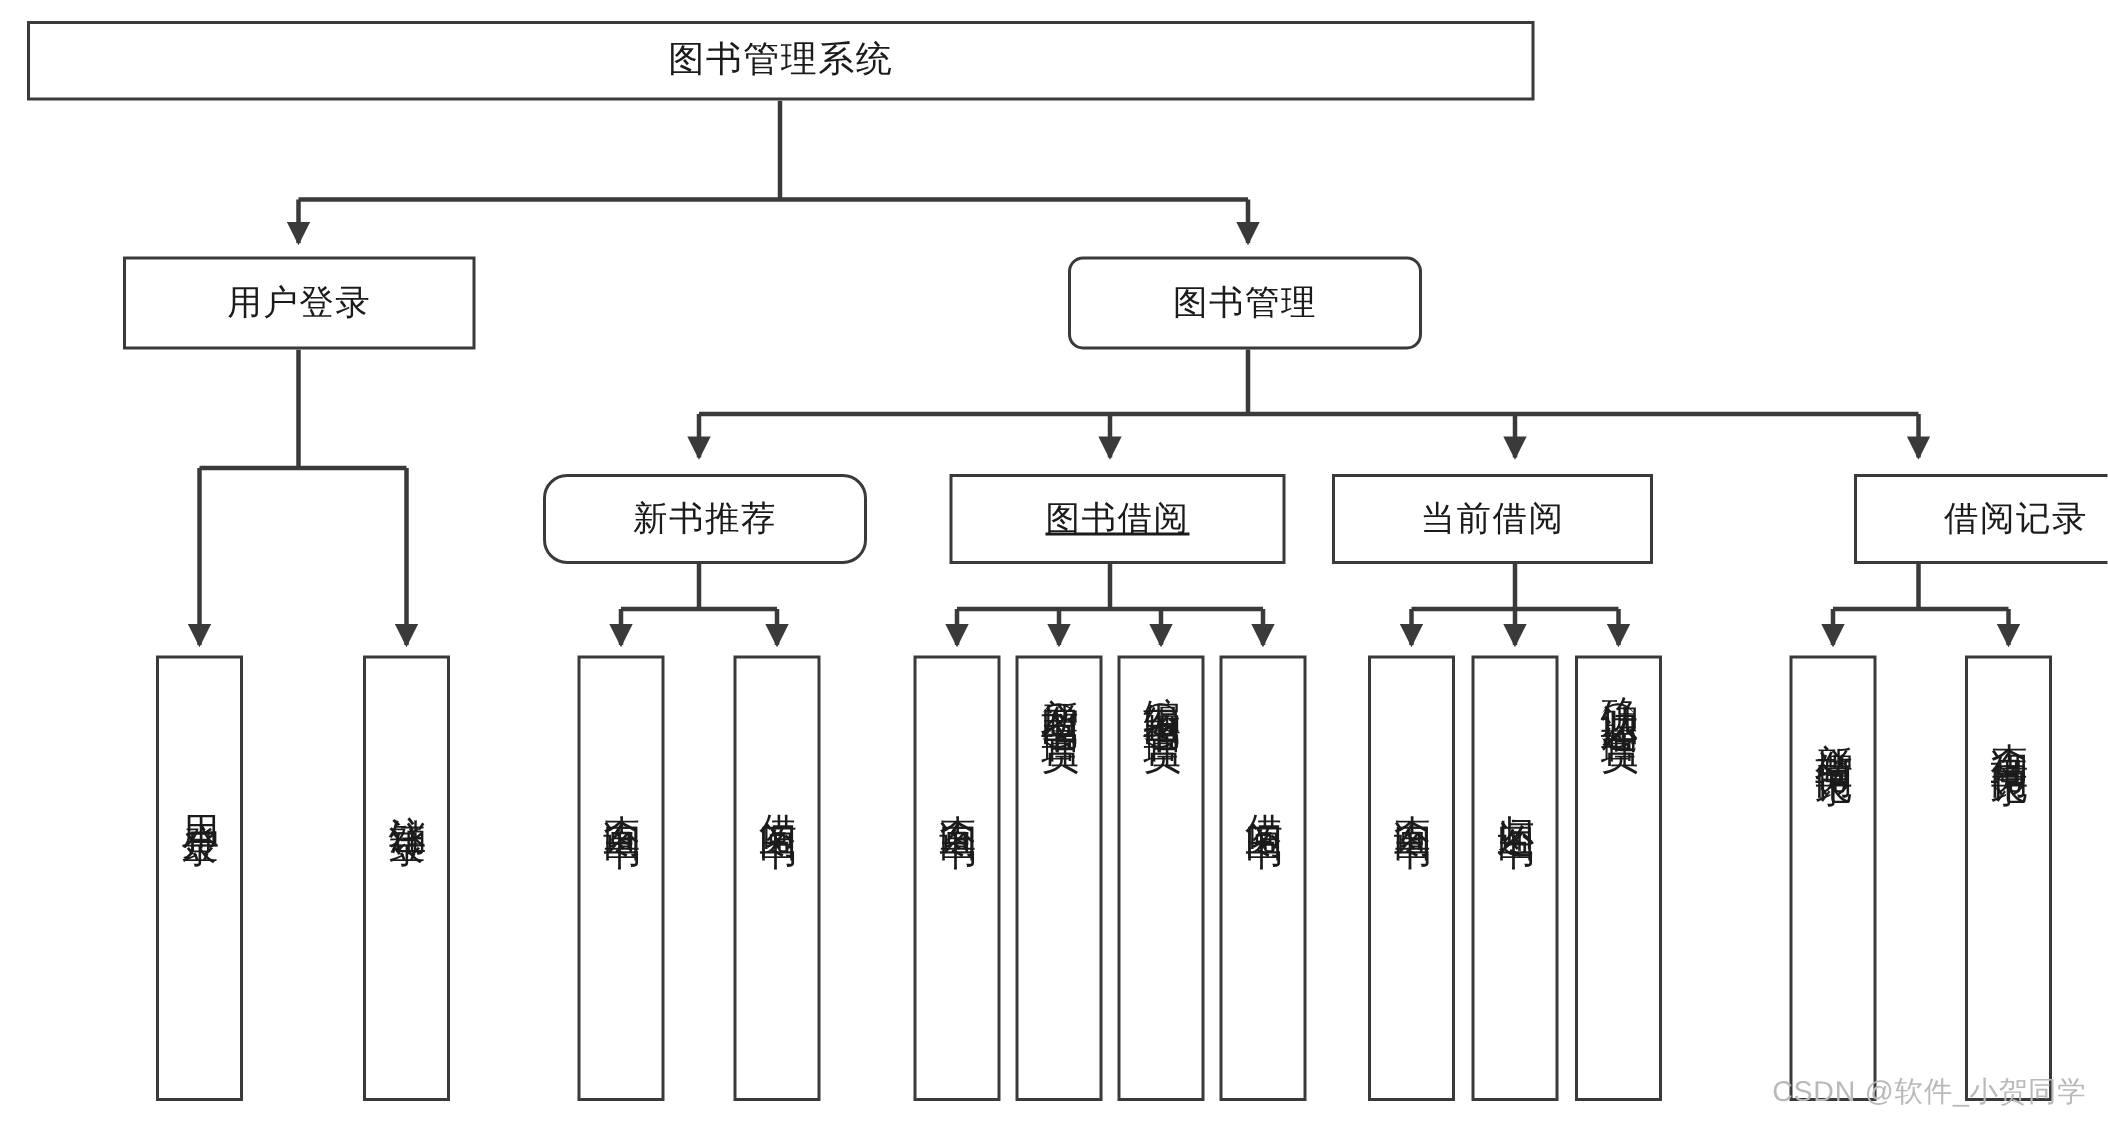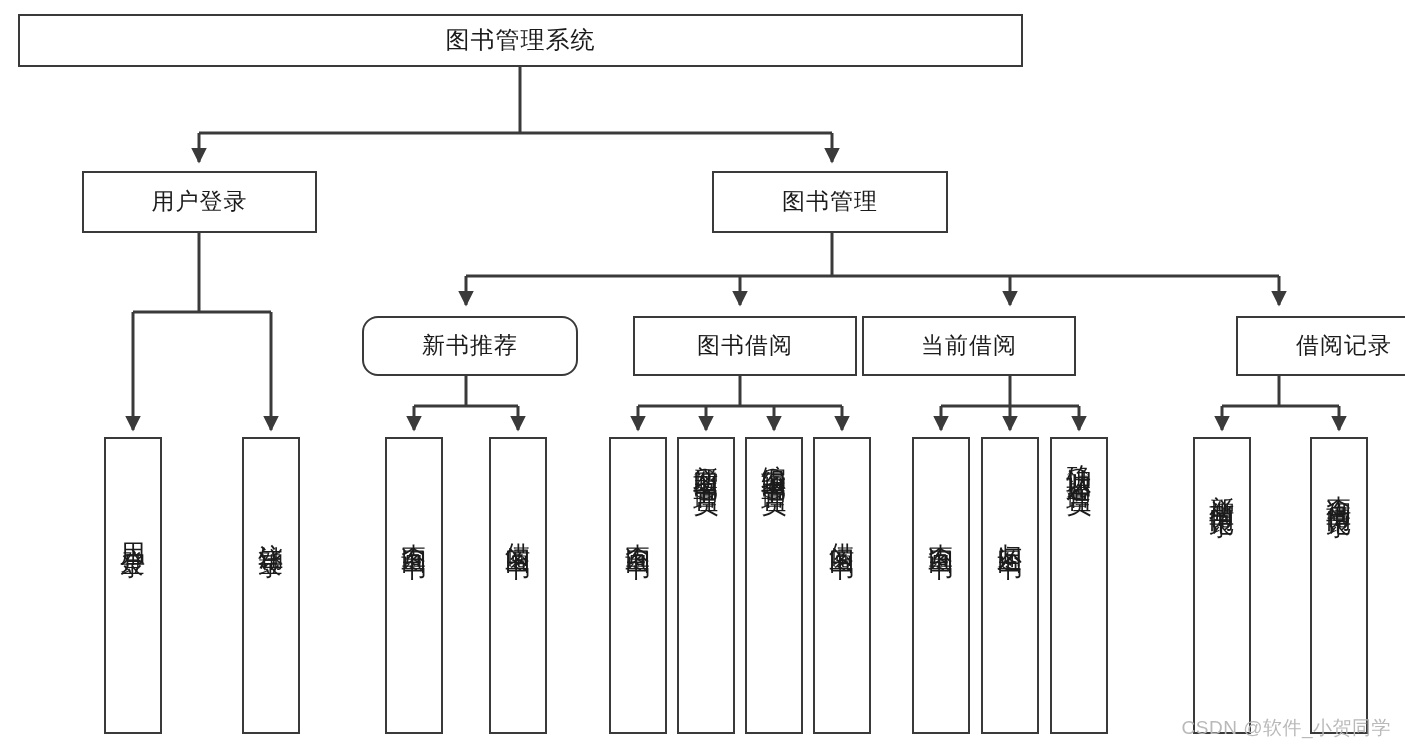--- a/index.html
+++ b/index.html
@@ -131,33 +131,33 @@
   </svg>
 
   <div class="node node-h node-root" style="left:18px; top:14px; width:1005px; height:53px;">
     <span>图书管理系统</span>
   </div>
 
   <div class="node node-h" style="left:82px; top:171px; width:235px; height:62px;">
     <span>用户登录</span>
   </div>
 
-  <div class="node node-h" style="left:712px; top:171px; width:236px; height:62px;">
+  <div class="node node-h" style="left:712px; top:171px; width:236px; height:62px;border-radius:10px;">
     <span>图书管理</span>
   </div>
 
   <div class="node node-h" style="left:362px; top:316px; width:216px; height:60px;border-radius:16px;">
     <span>新书推荐</span>
   </div>
 
-  <div class="node node-h" style="left:633px; top:316px; width:224px; height:60px;">
+  <div class="node node-h" style="left:633px; top:316px; width:224px; height:60px;text-decoration:underline;">
     <span>图书借阅</span>
   </div>
 
-  <div class="node node-h" style="left:862px; top:316px; width:214px; height:60px;">
+  <div class="node node-h" style="left:888px; top:316px; width:214px; height:60px;">
     <span>当前借阅</span>
   </div>
 
   <div class="node node-h" style="left:1236px; top:316px; width:216px; height:60px;">
     <span>借阅记录</span>
   </div>
 
   <div class="node node-v" style="left:104px; top:437px; width:58px; height:297px;">
     <span class="vtext centered-block">用户登录</span>
   </div>

